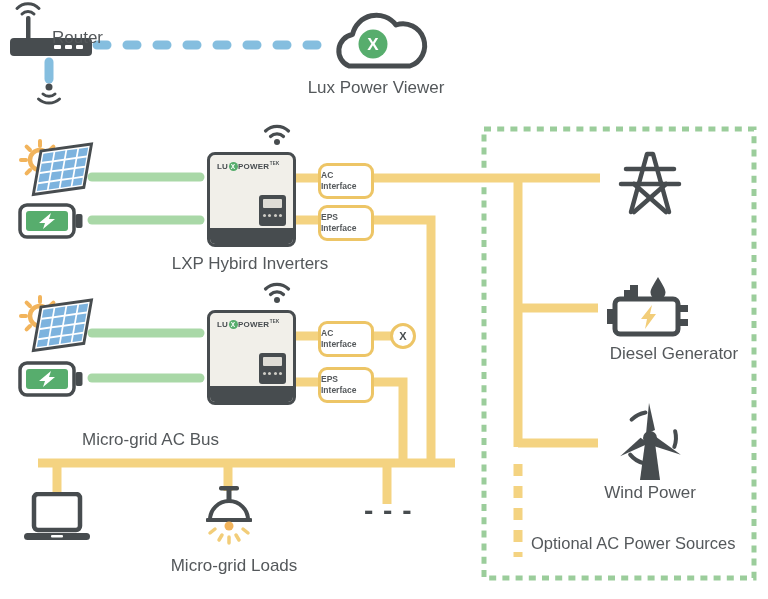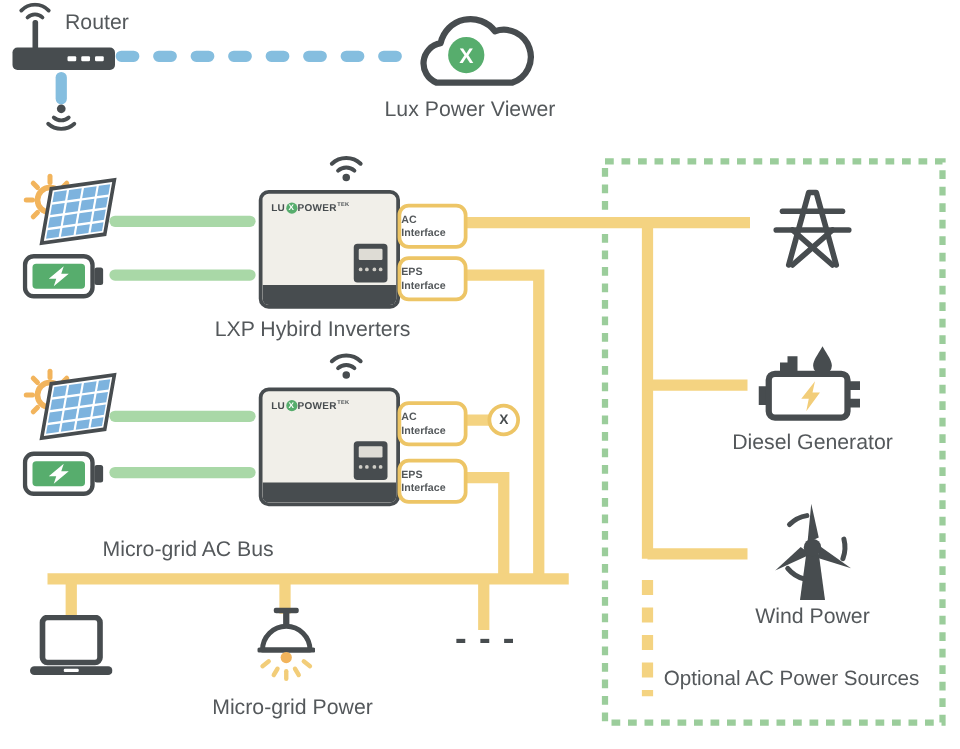--- a/index.html
+++ b/index.html
@@ -21,21 +21,21 @@
 
   .ifbox{position:absolute;z-index:5;width:50px;height:30px;background:#fff;
          border:3px solid var(--box-yellow);border-radius:9px;display:flex;flex-direction:column;
          align-items:flex-start;justify-content:center;font-size:8.5px;font-weight:bold;
          color:var(--text);line-height:1.25;}
   .xcircle{position:absolute;z-index:5;width:20px;height:20px;background:#fff;
            border:3px solid var(--box-yellow);border-radius:50%;display:flex;align-items:center;
            justify-content:center;font-size:11px;font-weight:bold;color:var(--dark);}
 
   .inverter{position:absolute;z-index:3;width:83px;height:89px;border:3px solid var(--dark);
-            border-radius:8px;background:var(--inverter-face);overflow:hidden;padding-left:24px;}
+            border-radius:8px;background:var(--inverter-face);overflow:hidden;}
   .inv-band{position:absolute;bottom:0;left:0;right:0;height:16px;background:var(--dark);}
   .inv-logo{position:absolute;top:7px;left:7px;display:flex;align-items:center;
             font-size:8px;font-weight:bold;color:var(--dark);letter-spacing:.2px;}
   .inv-logo .sup{font-size:4.5px;position:relative;top:-3px;margin-left:.5px;}
   .inv-logo-x{width:9px;height:9px;border-radius:50%;background:var(--brand-green);color:#fff;
               font-size:6.5px;font-weight:bold;display:inline-flex;align-items:center;
               justify-content:center;margin:0 .5px;}
   .inv-display{position:absolute;right:7px;top:40px;width:27px;height:31px;
                background:var(--dark);border-radius:3px;}
   .inv-screen{margin:4px 4px 0;height:9px;background:#dedcd5;border-radius:1px;}
@@ -79,21 +79,21 @@
 
   <svg class="abs icon" style="left:8px;top:2px" width="92" height="56" viewBox="0 0 92 56">
     <path class="st-dark" stroke-width="3" d="M14 12 A 8.5 8.5 0 0 1 26 12"></path>
     <path class="st-dark" stroke-width="3" d="M9 6.5 A 15 15 0 0 1 31 6.5"></path>
     <rect class="fi-dark" x="18" y="14" width="4.5" height="24" rx="2"></rect>
     <rect class="fi-dark" x="2" y="36" width="82" height="18" rx="4"></rect>
     <rect x="46" y="43" width="7" height="4" rx="1" fill="#fff"></rect>
     <rect x="57" y="43" width="7" height="4" rx="1" fill="#fff"></rect>
     <rect x="68" y="43" width="7" height="4" rx="1" fill="#fff"></rect>
   </svg>
-  <div class="lbl" style="left:52px;top:8px">Router</div>
+  <div class="lbl" style="left:52px;top:28px">Router</div>
 
   <svg class="abs icon" style="left:35px;top:83px" width="28" height="24" viewBox="0 0 28 24">
     <circle class="fi-dark" cx="14" cy="4" r="3.5"></circle>
     <path class="st-dark" stroke-width="3" d="M8 11 A 9 9 0 0 0 20 11"></path>
     <path class="st-dark" stroke-width="3" d="M3.5 16 A 15.5 15.5 0 0 0 24.5 16"></path>
   </svg>
 
   <svg class="abs icon" style="left:328px;top:6px" width="104" height="66" viewBox="0 0 104 66">
     <path d="M21 60 A 16.5 16.5 0 0 1 24.5 28.5 A 24.5 24.5 0 0 1 68 19 A 15.5 15.5 0 0 1 82 60 Z" fill="#fff" stroke="var(--dark)" stroke-width="5" stroke-linejoin="round"></path>
     <circle cx="45" cy="38" r="14.5" fill="var(--brand-green)"></circle>
@@ -279,40 +279,40 @@
       <path d="M9 43 L4 47"></path>
         <path d="M16 49 L13 54"></path>
         <path d="M23 51 V57"></path>
       <path d="M30 49 L33 54"></path>
         <path d="M37 43 L42 47"></path>
     </g>
   </svg>
 
   <div class="more-loads" style="left:364px;top:501px">- - -</div>
 
-  <div class="lbl center" style="left:136px;top:556px;width:196px">Micro-grid Power</div>
+  <div class="lbl center" style="left:136px;top:556px;width:196px">Micro-grid Loads</div>
 
   <svg class="abs icon" style="left:618px;top:148px" width="64" height="68" viewBox="0 0 64 68">
     <path class="st-dark" stroke-width="4.5" d="M13 64 L29 6 H35 L51 64"></path>
     <path class="st-dark" stroke-width="4.5" d="M8 21 H56"></path>
     <path class="st-dark" stroke-width="4.5" d="M3 36 H61"></path>
     <path class="st-dark" stroke-width="4.5" d="M16 36 L48 64"></path>
     <path class="st-dark" stroke-width="4.5" d="M48 36 L16 64"></path>
   </svg>
 
   <svg class="abs icon" style="left:606px;top:274px" width="88" height="72" viewBox="0 0 88 72">
     <path d="M18 26 V16 H24 V11 H32 V26 Z" class="fi-dark"></path>
     <path d="M52 3 C48 10 44.5 14.5 44.5 18.5 A 7.5 7.5 0 0 0 59.5 18.5 C 59.5 14.5 56 10 52 3 Z" class="fi-dark"></path>
     <rect x="72" y="31" width="10" height="7" class="fi-dark"></rect>
     <rect x="72" y="45" width="10" height="7" class="fi-dark"></rect>
     <rect x="1" y="35" width="9" height="15" class="fi-dark"></rect>
     <rect x="9" y="25" width="63" height="35" rx="5" fill="#fff" stroke="var(--dark)" stroke-width="5"></rect>
     <polygon points="46,31 35,45 41,45 39,55 50,40 44,40" fill="var(--ray-yellow)"></polygon>
   </svg>
-  <div class="lbl center" style="left:565px;top:344px;width:170px">Diesel Generator</div>
+  <div class="lbl center" style="left:589px;top:344px;width:170px">Diesel Generator</div>
 
   <svg class="abs icon" style="left:612px;top:398px" width="76" height="84" viewBox="0 0 76 84">
     <polygon points="33,45 43,45 48,82 28,82" class="fi-dark"></polygon>
     <g>
       <polygon points="34,36 37,5 43,32" class="fi-dark"></polygon>
       <path class="st-dark" stroke-width="4" d="M19.6 21.6 A 26 26 0 0 1 33.5 14.5"></path>
     </g>
     <g transform="rotate(120 38 40)">
       <polygon points="34,36 37,5 43,32" class="fi-dark"></polygon>
       <path class="st-dark" stroke-width="4" d="M19.6 21.6 A 26 26 0 0 1 33.5 14.5"></path>

